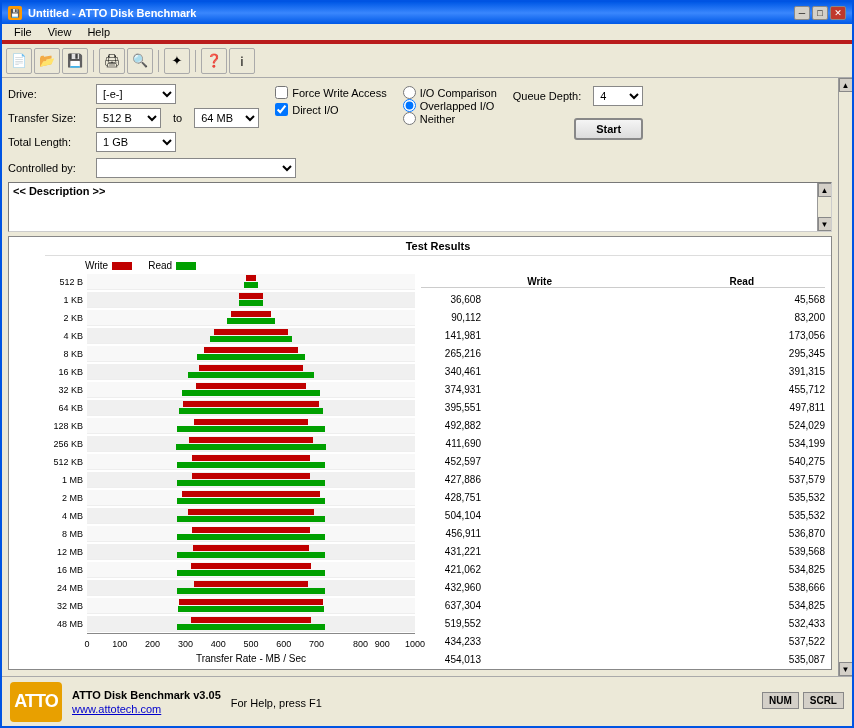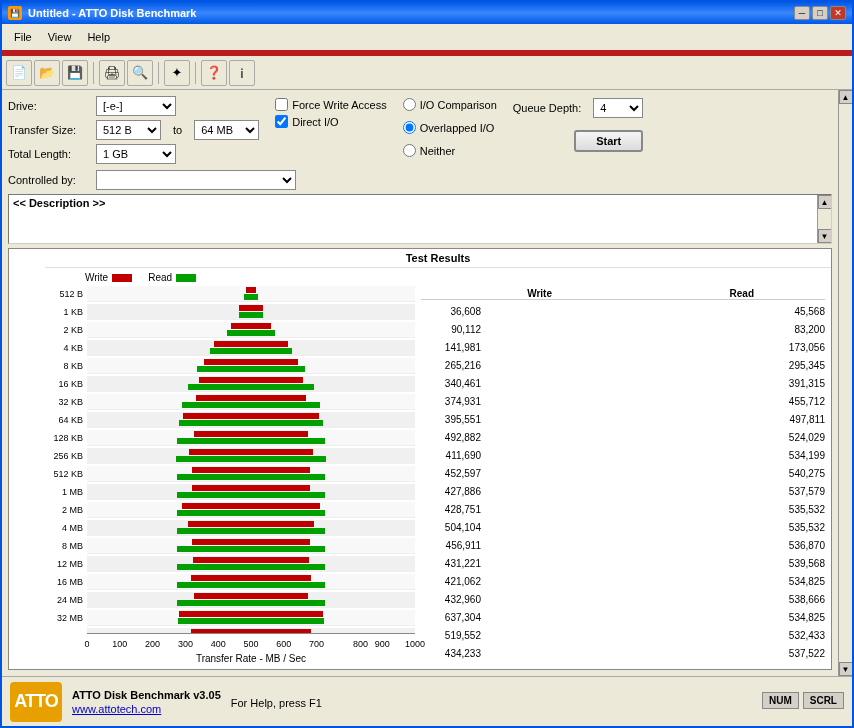--- a/index.html
+++ b/index.html
@@ -70,25 +70,25 @@
       justify-content: center;
       cursor: pointer;
       color: #000;
     }
 
     .title-btn.close { background: #c0392b; color: white; }
 
     
     .menu-bar {
       background: #ece9d8;
-      height: 32px;
+      height: 20px;
       display: flex;
       align-items: center;
       padding: 0 4px;
-      border-bottom: 6px solid #b91c1c;
+      border-bottom: 4px solid #b91c1c;
     }
 
     .menu-item {
       padding: 2px 8px;
       font-size: 11px;
       cursor: pointer;
     }
 
     
     .toolbar {
@@ -562,21 +562,21 @@
             <label class="checkbox-label">
               <input type="checkbox" style="">
               <span>Force Write Access</span>
             </label>
             <label class="checkbox-label">
               <input type="checkbox" checked="" style="">
               <span>Direct I/O</span>
             </label>
           </div>
 
-          <div style="display:flex; flex-direction:column; gap:10px; padding-top:2px;">
+          <div style="display:flex; flex-direction:column; gap:0; padding-top:2px;">
             <label class="radio-label">
               <input type="radio" name="io_mode" style="">
               <span>I/O Comparison</span>
             </label>
             <label class="radio-label">
               <input type="radio" name="io_mode" checked="" style="">
               <span>Overlapped I/O</span>
             </label>
             <label class="radio-label">
               <input type="radio" name="io_mode" style="">

